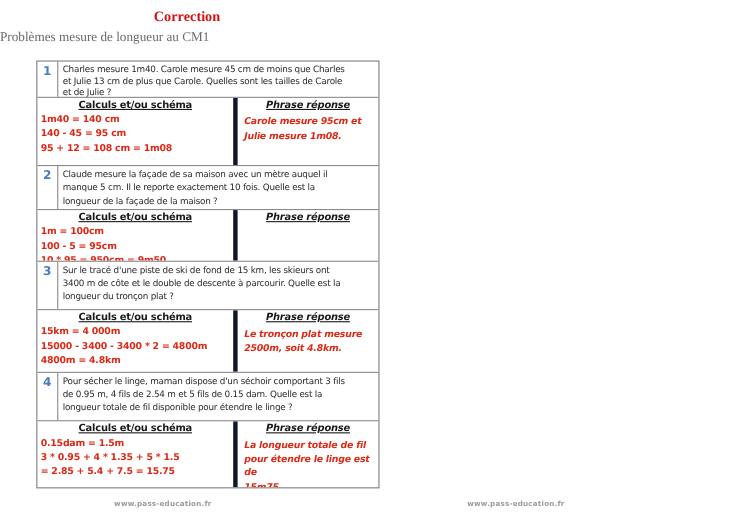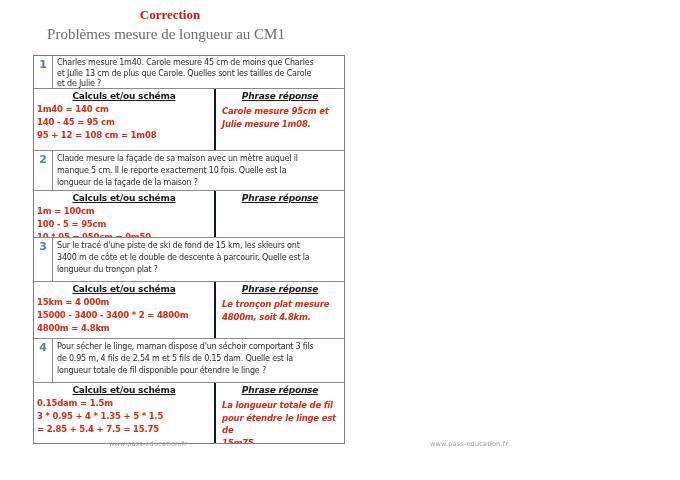--- a/index.html
+++ b/index.html
@@ -14,23 +14,23 @@
 
   .title {
     position: absolute; top: 7px; left: 0; width: 340px;
     text-align: center;
     font-family: "Liberation Serif", serif;
     font-size: 13px; font-weight: bold;
     color: #cf1312;
   }
   .subtitle {
     position: absolute; top: 26px; left: 0; width: 332px;
-    text-align: center;
+    text-align: left;
     font-family: "Liberation Serif", serif;
-    font-size: 15px;
+    font-size: 12px;
     color: #6a6a6a;
   }
 
   .worksheet-table {
     position: absolute; left: 33px; top: 55px; width: 312px;
     border: 1px solid #7d7d7d;
     background: #fff;
   }
   .problem { width: 100%; }
   .problem.has-divider { border-bottom: 1px solid #8a8a8a; }
@@ -55,21 +55,21 @@
     line-height: 12px;
     color: #2a2a2a;
     white-space: pre-line;
     overflow: hidden;
   }
   .p1 .statement-cell { line-height: 10.5px; }
 
   .work-row { display: flex; width: 100%; overflow: hidden; }
   .calc-cell {
     width: 182px; flex: 0 0 182px;
-    border-right: 2px solid #0f172a;
+    border-right: 4px solid #0f172a;
     overflow: hidden;
   }
   .answer-cell { flex: 1; overflow: hidden; font-style: italic; }
 
   .cell-header {
     text-align: center;
     font-size: 9px; font-weight: bold;
     letter-spacing: -0.2px;
     color: #1a1a1a;
     text-decoration: underline;
@@ -96,25 +96,26 @@
   .p1 .statement-row { height: 33px; }
   .p1 .work-row { height: 61px; }
   .p2 .statement-row { height: 40px; }
   .p2 .work-row { height: 46px; }
   .p3 .statement-row { height: 44px; }
   .p3 .work-row { height: 56px; }
   .p4 .statement-row { height: 44px; }
   .p4 .work-row { height: 60px; }
 
   .footer {
-    position: absolute; top: 440px;
+    position: absolute; top: 454px;
     font-size: 6.5px;
     color: #9b9b9b;
     letter-spacing: 0.2px;
     text-align: center;
+    font-weight: bold;
   }
   .footer-left  { left: 88px;  width: 120px; }
   .footer-right { left: 409px; width: 120px; }
 </style>
 </head>
 <body>
 
 <div class="page">
 
   <div class="title">Correction</div>
@@ -174,21 +175,21 @@
       <div class="work-row">
         <div class="calc-cell">
           <div class="cell-header">Calculs et/ou schéma</div>
           <div class="calc-text">15km = 4 000m
 15000 - 3400 - 3400 * 2 = 4800m
 4800m = 4.8km</div>
         </div>
         <div class="answer-cell">
           <div class="cell-header">Phrase réponse</div>
           <div class="answer-text">Le tronçon plat mesure
-4800m, soit 4.8km.</div>
+2500m, soit 4.8km.</div>
         </div>
       </div>
     </div>
 
     <div class="problem p4">
       <div class="statement-row">
         <div class="num-cell">4</div>
         <div class="statement-cell">Pour sécher le linge, maman dispose d'un séchoir comportant 3 fils
 de 0.95 m, 4 fils de 2.54 m et 5 fils de 0.15 dam. Quelle est la
 longueur totale de fil disponible pour étendre le linge ?</div>

